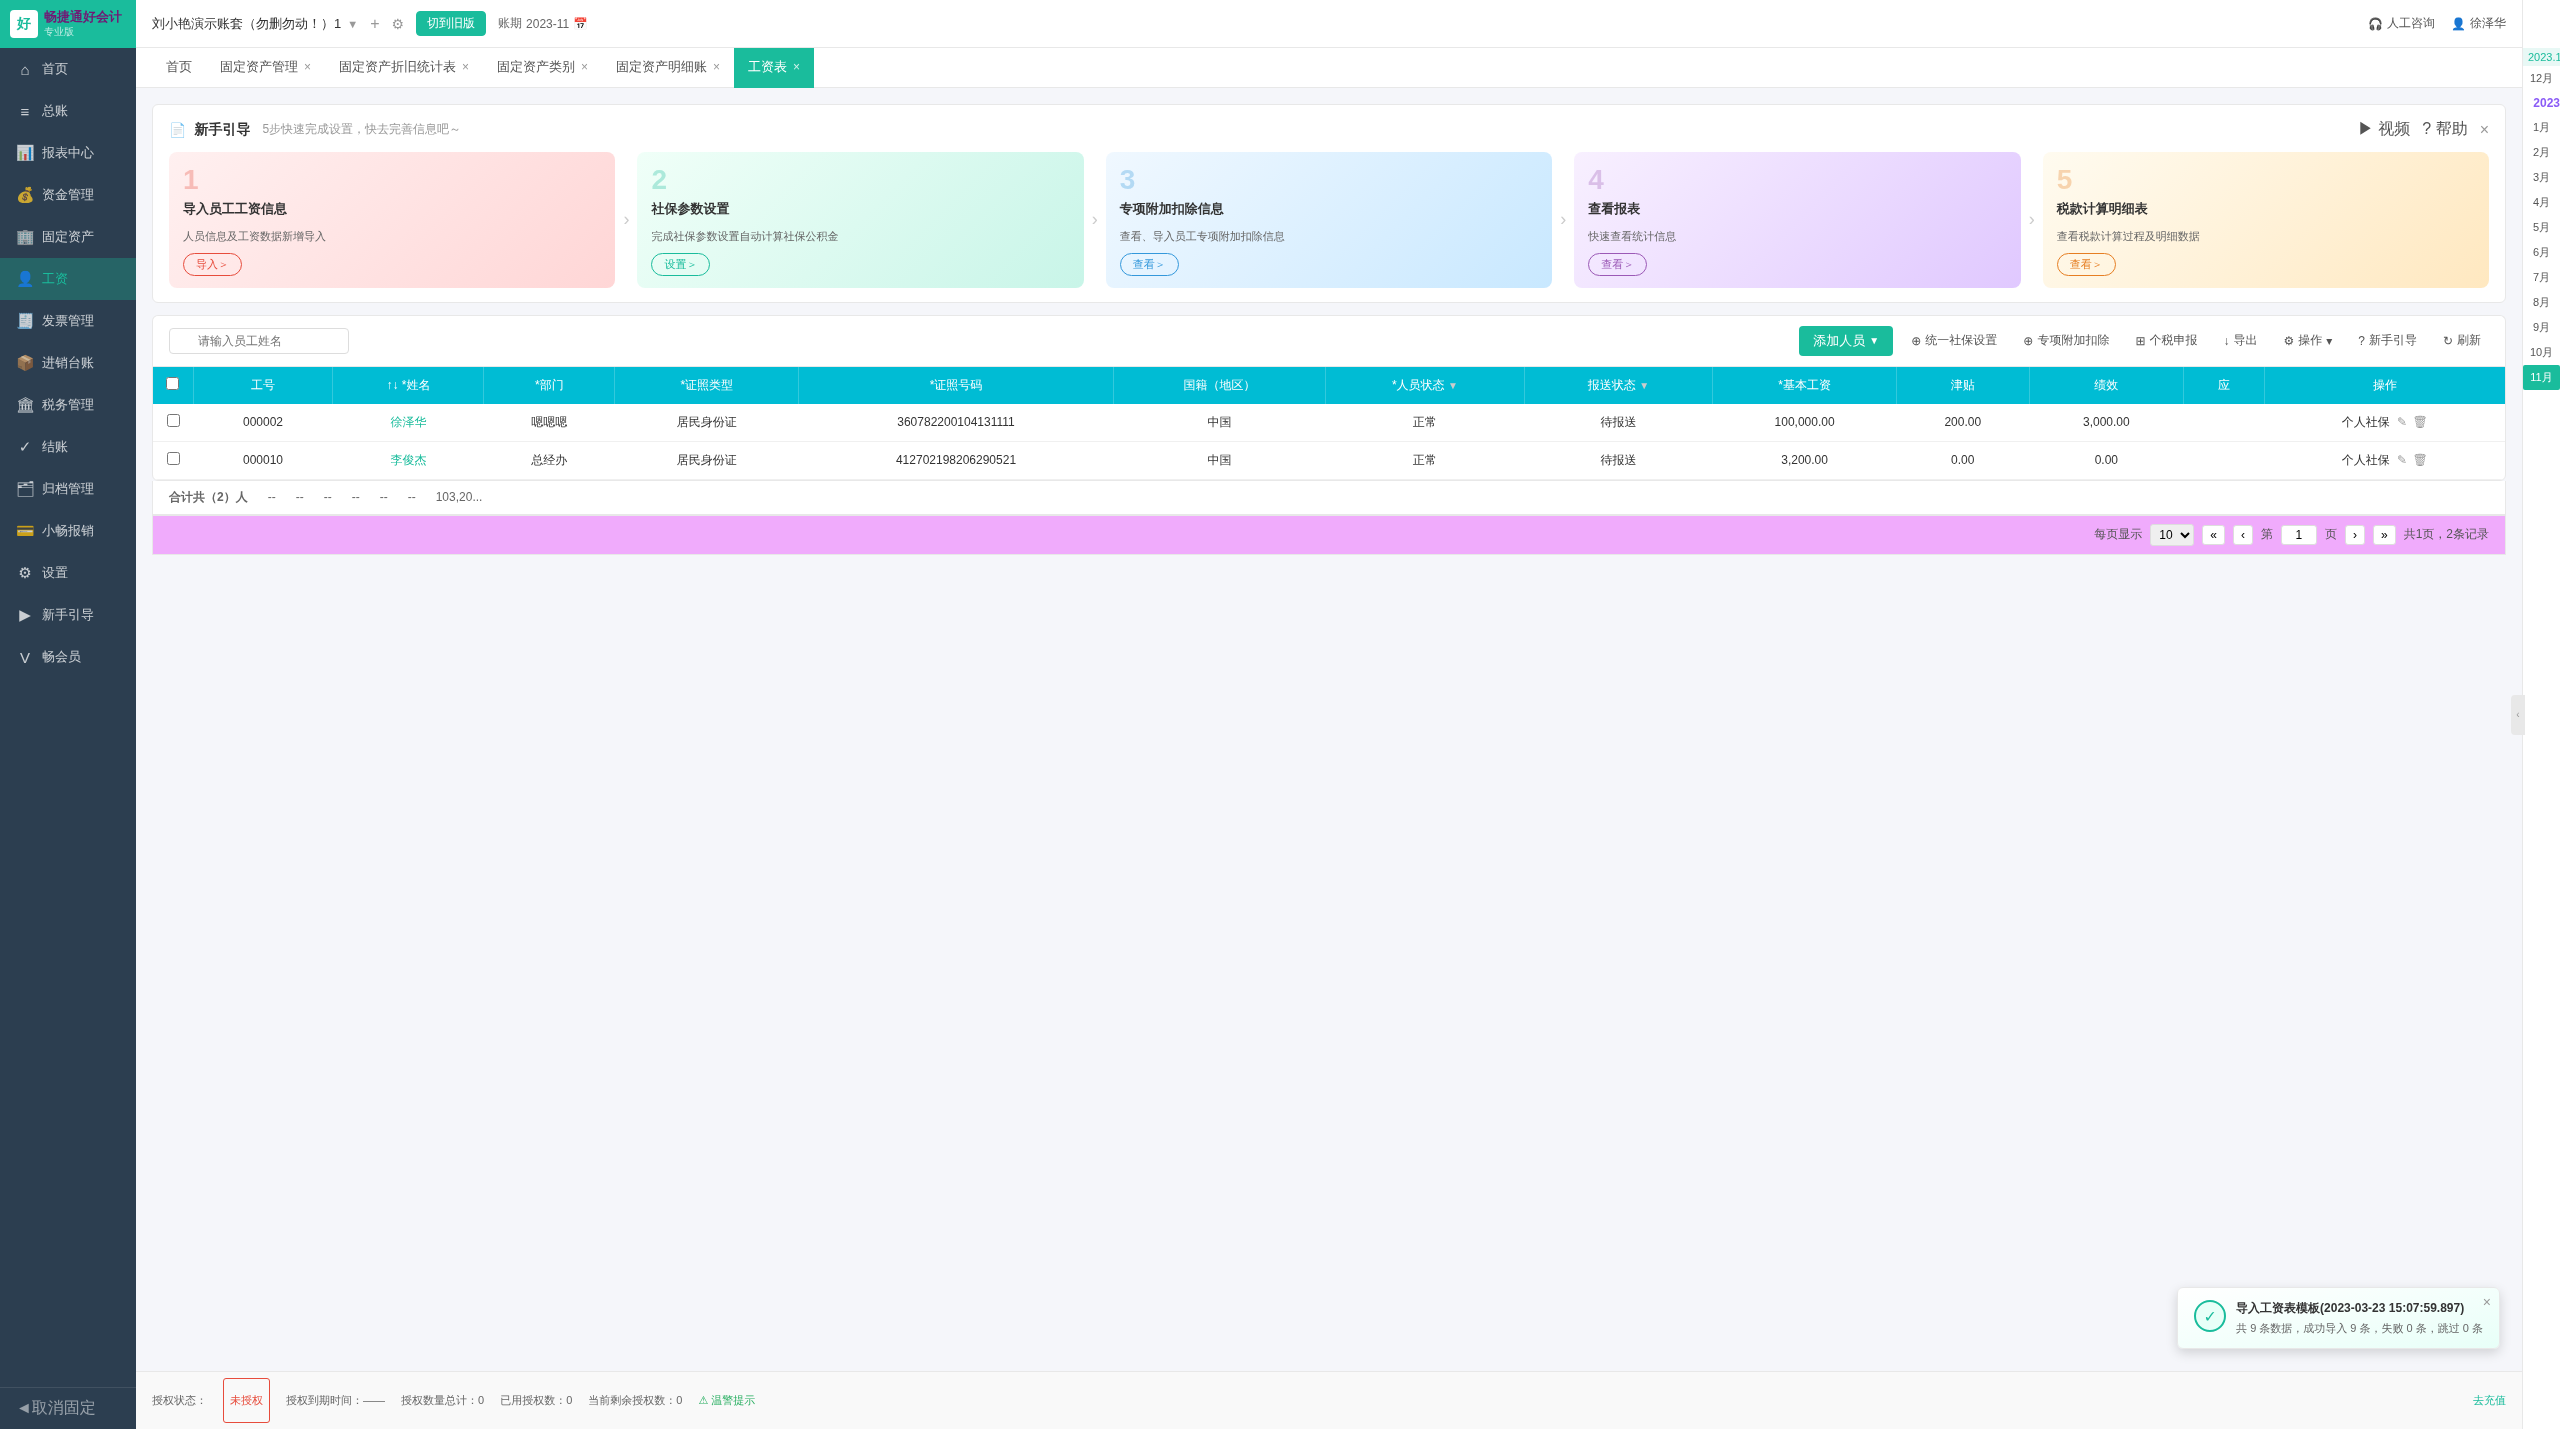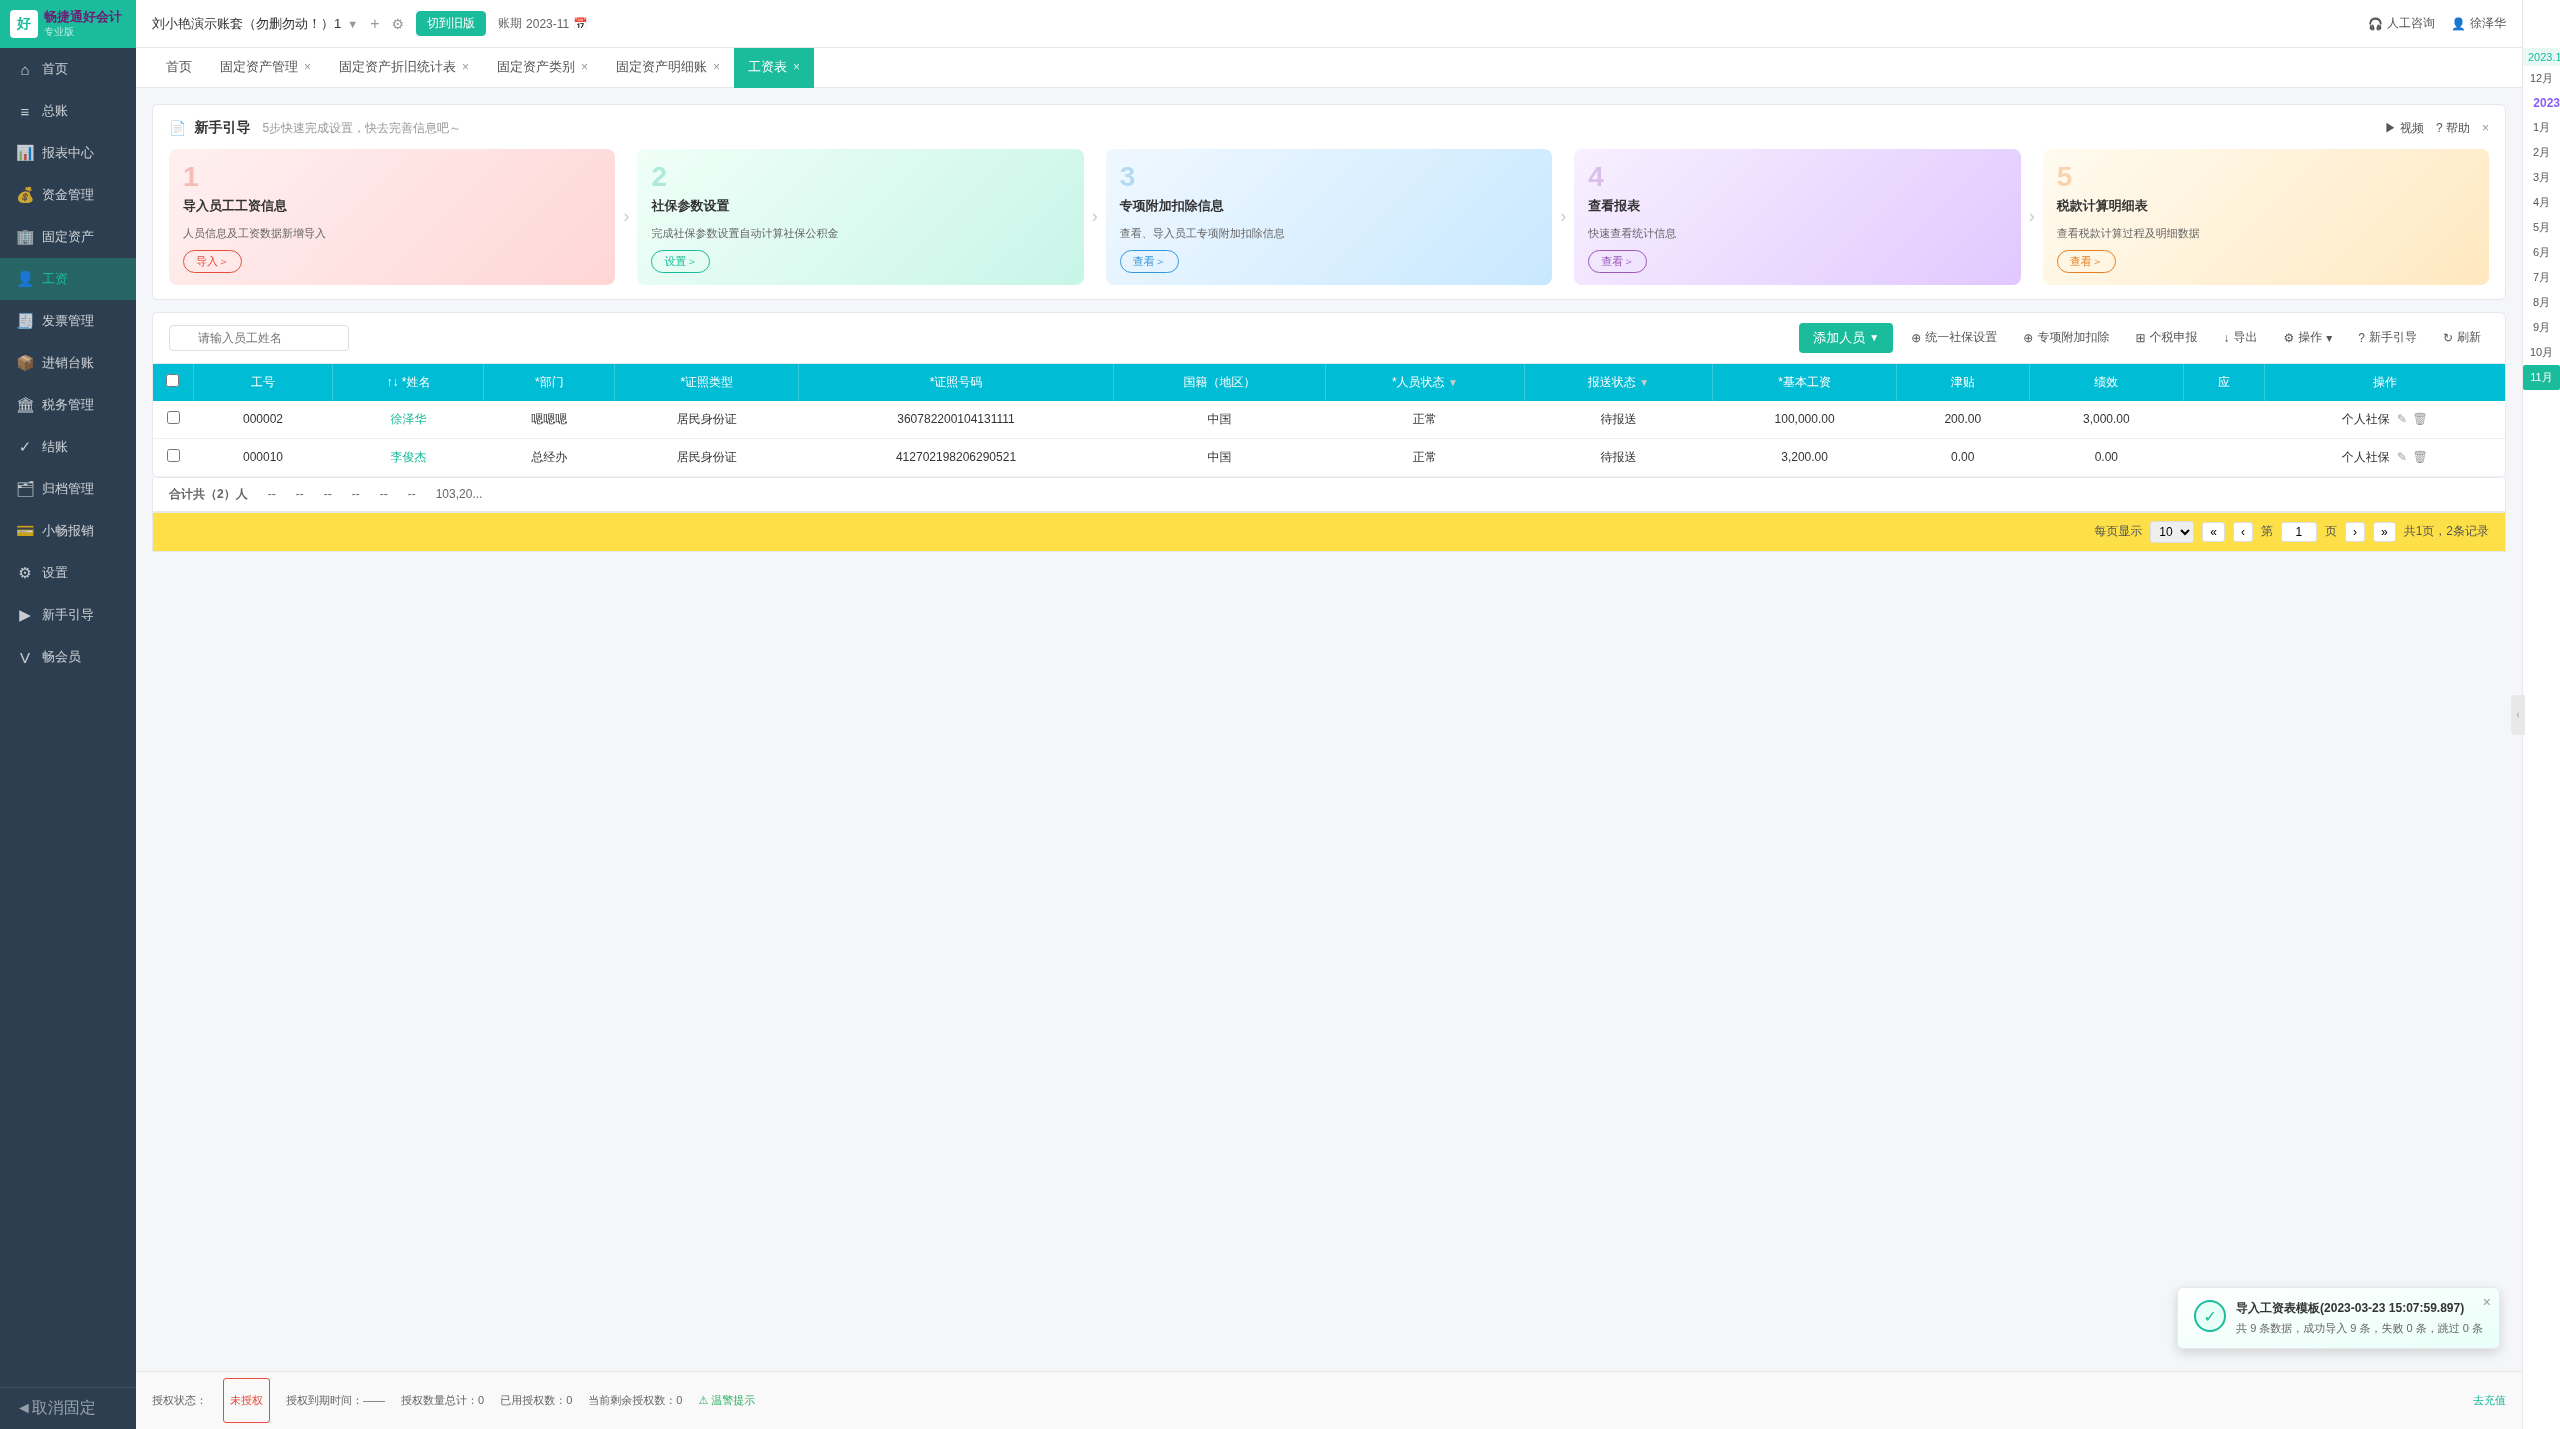--- a/index.html
+++ b/index.html
@@ -134,21 +134,21 @@
     }
     .onboarding-header {
       display: flex; align-items: center; justify-content: space-between;
       margin-bottom: 12px;
     }
     .onboarding-title {
       display: flex; align-items: center; gap: 8px;
       font-size: 14px; font-weight: bold; color: #333;
     }
     .onboarding-subtitle { font-size: 12px; color: #999; margin-left: 4px; font-weight: normal; }
-    .onboarding-links { display: flex; align-items: center; gap: 12px; font-size: 12px; color: #999; }
+    .onboarding-links { display: flex; align-items: center; gap: 12px; font-size: 16px; color: #999; }
     .onboarding-steps {
       display: flex; align-items: stretch; gap: 0;
     }
     .step-arrow { display: flex; align-items: center; color: #ccc; font-size: 18px; padding: 0 8px; }
     .step {
       flex: 1;
       border-radius: 8px;
       padding: 12px 14px;
       display: flex; flex-direction: column;
       min-height: 100px;
@@ -266,21 +266,21 @@
       display: flex;
       align-items: center;
       font-size: 12px;
       color: #666;
       gap: 20px;
     }
     .table-footer .total { font-weight: bold; }
 
     
     .pagination {
-      background: #fde047;
+      background: #f0abfc;
       border: 1px solid #e8e8e8;
       border-top: 1px solid #e8e8e8;
       padding: 8px 16px;
       display: flex;
       align-items: center;
       justify-content: flex-end;
       gap: 8px;
       font-size: 12px;
       color: #555;
     }

